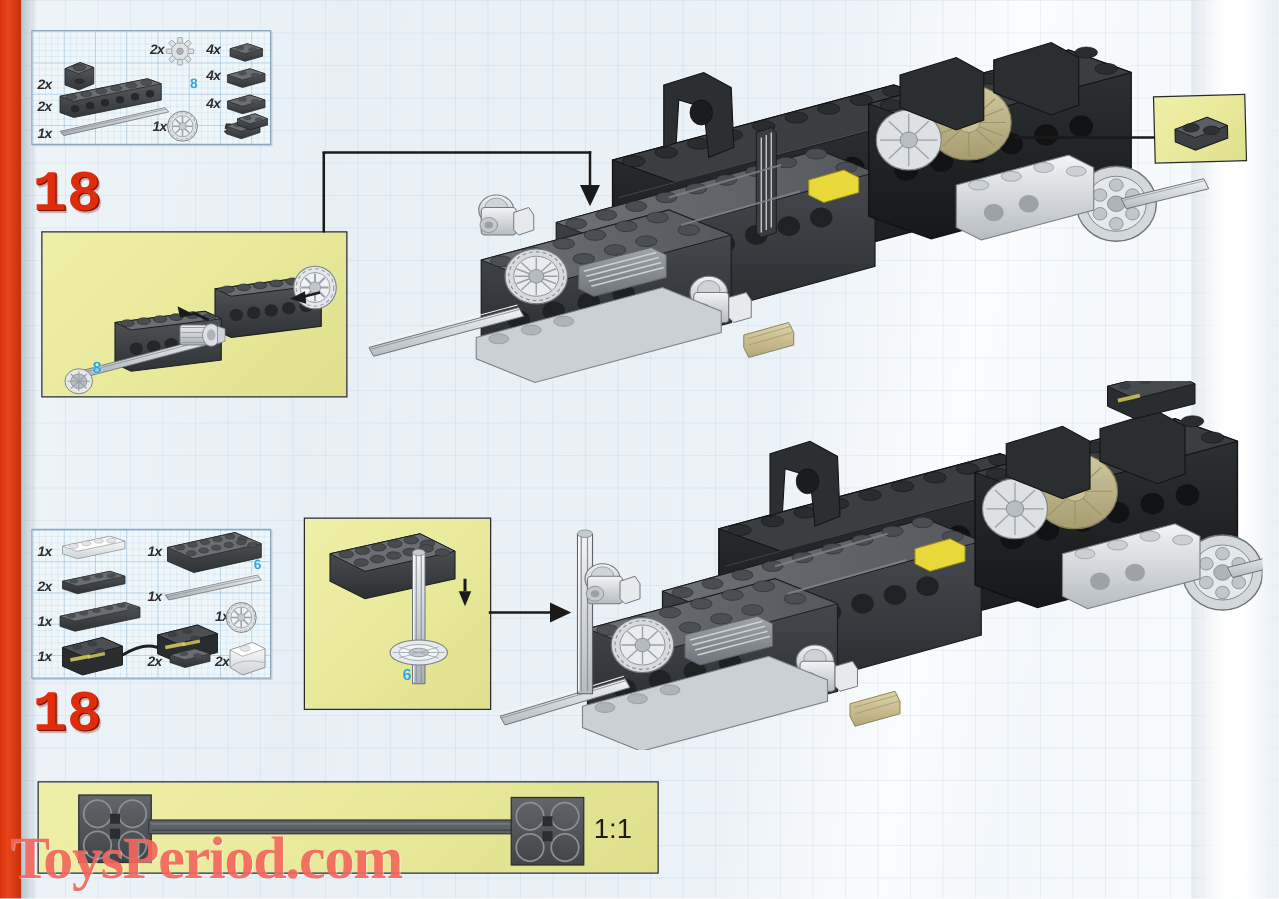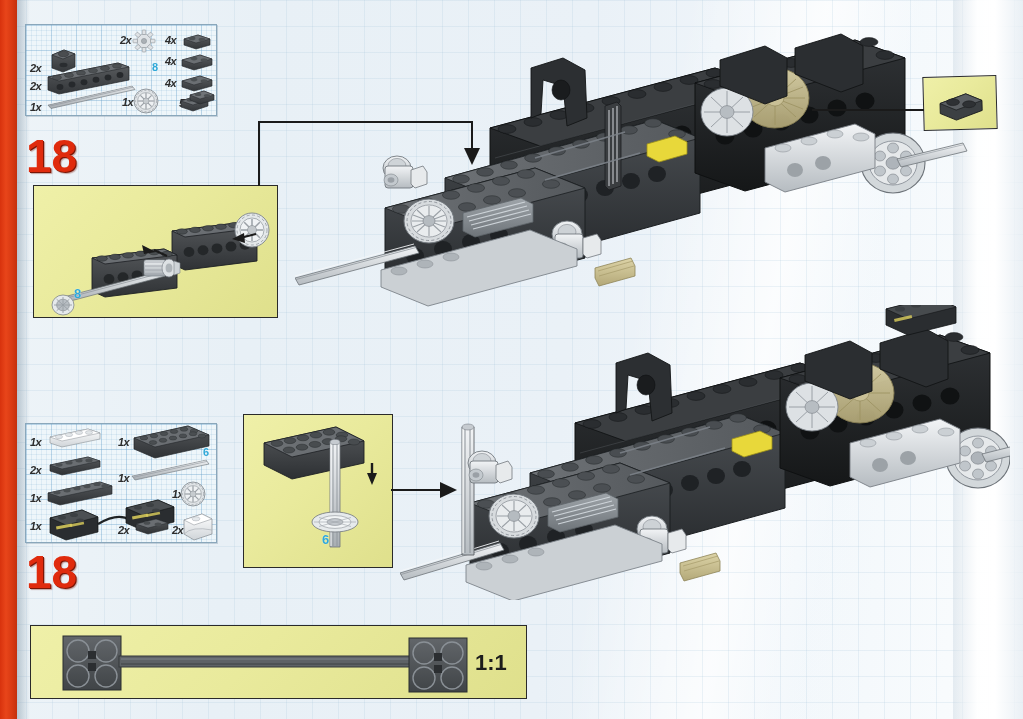--- a/index.html
+++ b/index.html
@@ -36,36 +36,36 @@
        linear-gradient(to right, rgba(110,165,205,.32) 1px, transparent 1px),
        linear-gradient(to bottom, rgba(110,165,205,.32) 1px, transparent 1px),
        linear-gradient(to right, rgba(110,165,205,.14) 1px, transparent 1px),
        linear-gradient(to bottom, rgba(110,165,205,.14) 1px, transparent 1px);
      background-size:25px 25px,25px 25px,5px 5px,5px 5px;}
 
   .qty{position:absolute;font-family:"Liberation Sans",sans-serif;font-weight:700;
        font-size:11px;color:#2c2c2c;letter-spacing:-.5px;font-style:italic;}
 
   
-  .stepnum{position:absolute;font-family:Liberation Sans, sans-serif;font-weight:700;
+  .stepnum{position:absolute;font-family:Liberation Mono, monospace;font-weight:700;
      font-size:46px;color:#e02b0d;line-height:1;
      text-shadow:1px 1px 0 #7a1505, 2px 2px 1px rgba(120,20,5,.35);}
 
   
   .callout{position:absolute;background:linear-gradient(135deg,#eff0a8 0%,#e9ea9c 45%,#dfe08c 100%);
      border:1.6px solid #2a2a2a;}
   .callout.small{border-width:1.4px;}
 
   
   .leader{position:absolute;background:#1a1a1a;}
   .arrow-down{position:absolute;width:0;height:0;
      border-left:8px solid transparent;border-right:8px solid transparent;border-top:17px solid #1a1a1a;}
   .arrow-right{position:absolute;width:0;height:0;
      border-top:8px solid transparent;border-bottom:8px solid transparent;border-left:17px solid #1a1a1a;}
-  .scale-label{position:absolute;font-family:"Liberation Sans",sans-serif;font-weight:700;
+  .scale-label{position:absolute;font-family:"Liberation Sans",sans-serif;font-weight:400;
      font-size:22px;color:#1c1c1c;letter-spacing:0px;}
 
   .tube-num{position:absolute;font-family:"Liberation Sans",sans-serif;font-weight:700;
      font-size:13px;color:#2fa8d8;text-shadow:0 0 1px rgba(255,255,255,.9);}
 
   
   #watermark{position:absolute;left:8px;top:659px;font-family:"Liberation Serif",serif;
      font-weight:700;font-size:48px;color:#f4675c;opacity:.92;letter-spacing:-1px;
      text-shadow:1px 1px 0 rgba(255,255,255,.45);white-space:nowrap;}
 
@@ -1149,13 +1149,14 @@
         <circle cx="421" cy="27" r="11" fill="none" stroke="#8a9096" stroke-width="1.4"></circle>
         <circle cx="393" cy="52" r="11" fill="none" stroke="#8a9096" stroke-width="1.4"></circle>
         <circle cx="421" cy="52" r="11" fill="none" stroke="#8a9096" stroke-width="1.4"></circle>
         <rect x="403" y="27" width="8" height="8" fill="#2b2e31"></rect>
         <rect x="403" y="39" width="8" height="8" fill="#2b2e31"></rect>
       </g>
     </svg>
     <div class="scale-label" style="left:444px;top:24px;">1:1</div>
   </div>
 
+  <div id="watermark">ToysPeriod.com</div>
 </div>
 
 </body></html>

